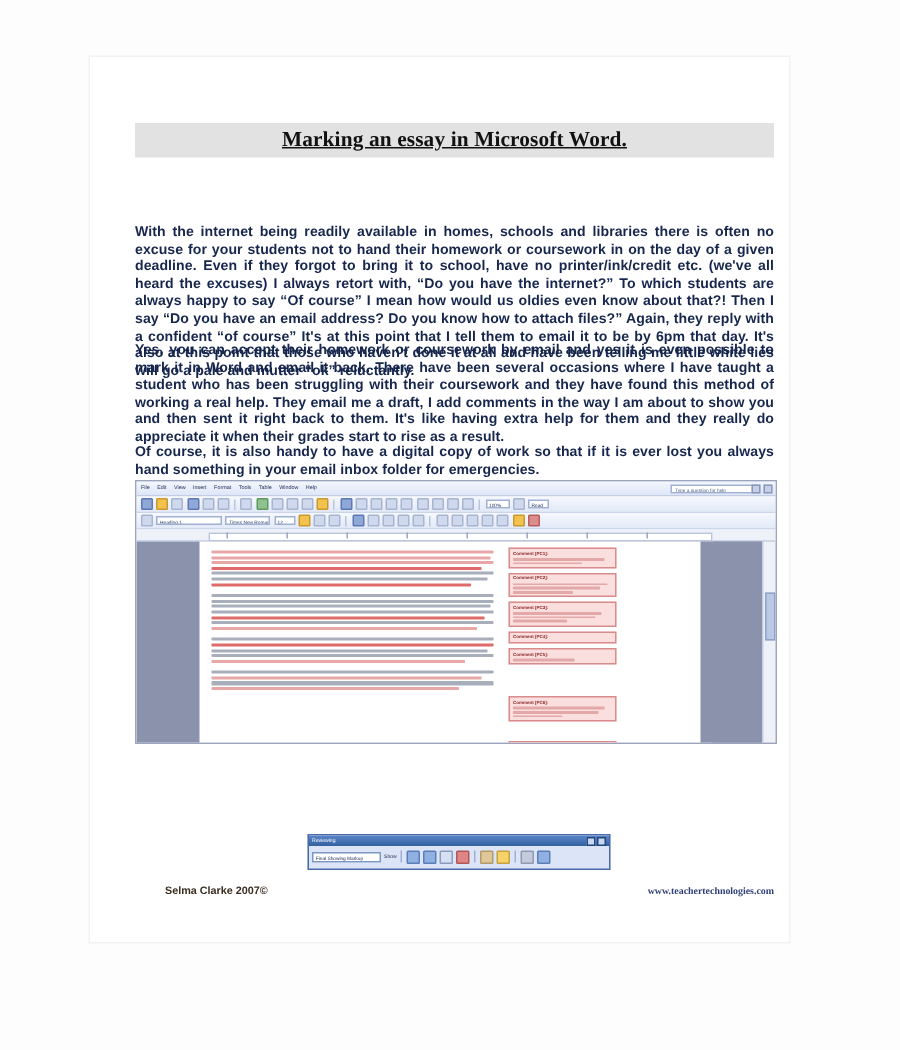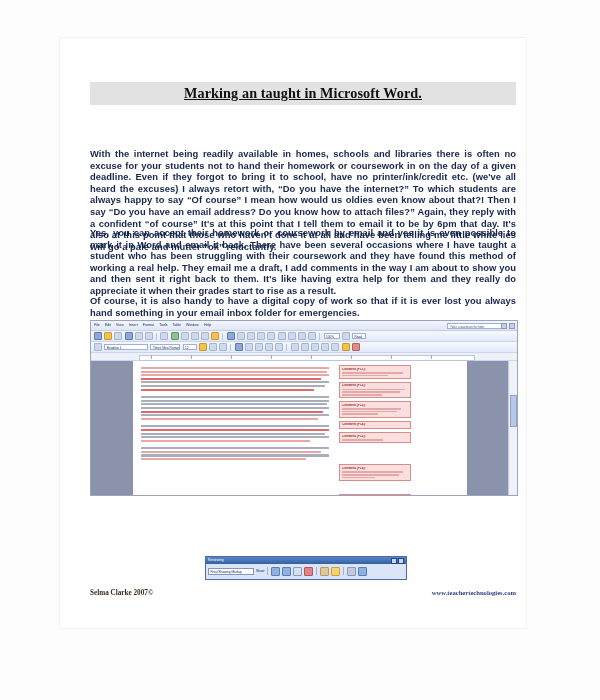--- a/index.html
+++ b/index.html
@@ -365,42 +365,43 @@
   #footer {
     position: absolute;
     left: 30px;
     top: 551px;
     width: 426px;
     display: flex;
     justify-content: space-between;
     align-items: baseline;
   }
   .footer-left {
-    font-family: Liberation Serif, serif;
+    font-family: Liberation Sans, sans-serif;
     font-size: 7.2px;
     font-weight: bold;
     color: #3a2c1e;
     white-space: nowrap;
+    margin-left: 20px;
   }
   .footer-right {
     font-family: "Liberation Serif", serif;
     font-size: 6.6px;
     font-weight: bold;
     color: #2f3f7a;
     white-space: nowrap;
   }
 </style>
 </head>
 <body>
 
 <div id="canvas">
   <div id="page-sheet">
 
     <div class="title-band">
-      <span class="title-text">Marking an taught in Microsoft Word.</span>
+      <span class="title-text">Marking an essay in Microsoft Word.</span>
     </div>
 
     <p class="body-block" id="para-1">With the internet being readily available in homes, schools and libraries there is often no excuse for your students not to hand their homework or coursework in on the day of a given deadline.  Even if they forgot to bring it to school, have no printer/ink/credit etc. (we've all heard the excuses) I always retort with, “Do you have the internet?” To which students are always happy to say “Of course” I mean how would us oldies even know about that?! Then I say “Do you have an email address? Do you know how to attach files?”  Again, they reply with a confident “of course” It's at this point that I tell them to email it to be by 6pm that day.  It's also at this point that those who haven't done it at all and have been telling me little white lies will go a pale and mutter “ok” reluctantly.</p>
     <p class="body-block" id="para-2">Yes, you can accept their homework or coursework by email and yes it is even possible to mark it in Word and email it back.  There have been several occasions where I have taught a student who has been struggling with their coursework and they have found this method of working a real help. They email me a draft, I add comments in the way I am about to show you and then sent it right back to them.  It's like having extra help for them and they really do appreciate it when their grades start to rise as a result.</p>
     <p class="body-block" id="para-3">Of course, it is also handy to have a digital copy of work so that if it is ever lost you always hand something in your email inbox folder for emergencies.</p>
     <p class="body-block" id="para-4">Here's what the finished product might look like:</p>
 
     <div id="word-shot">
 
       <div class="w-menubar">

